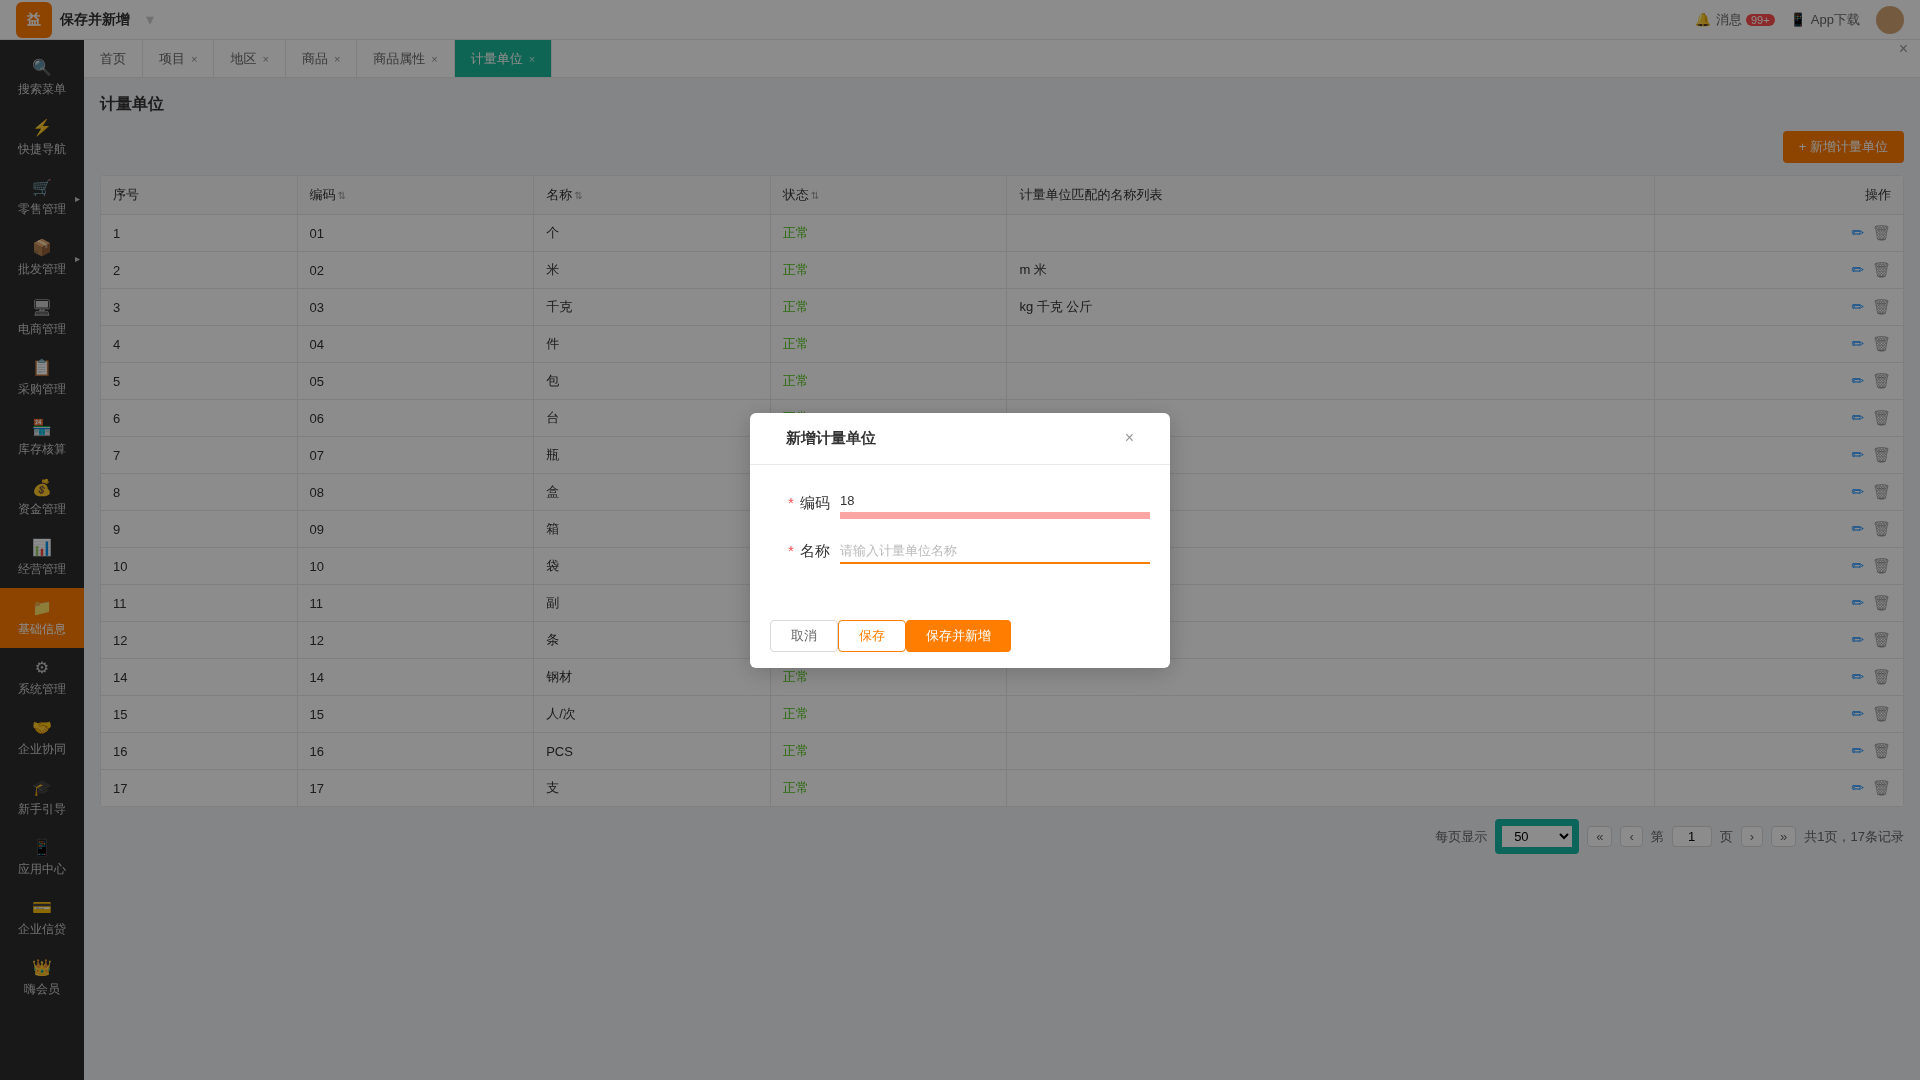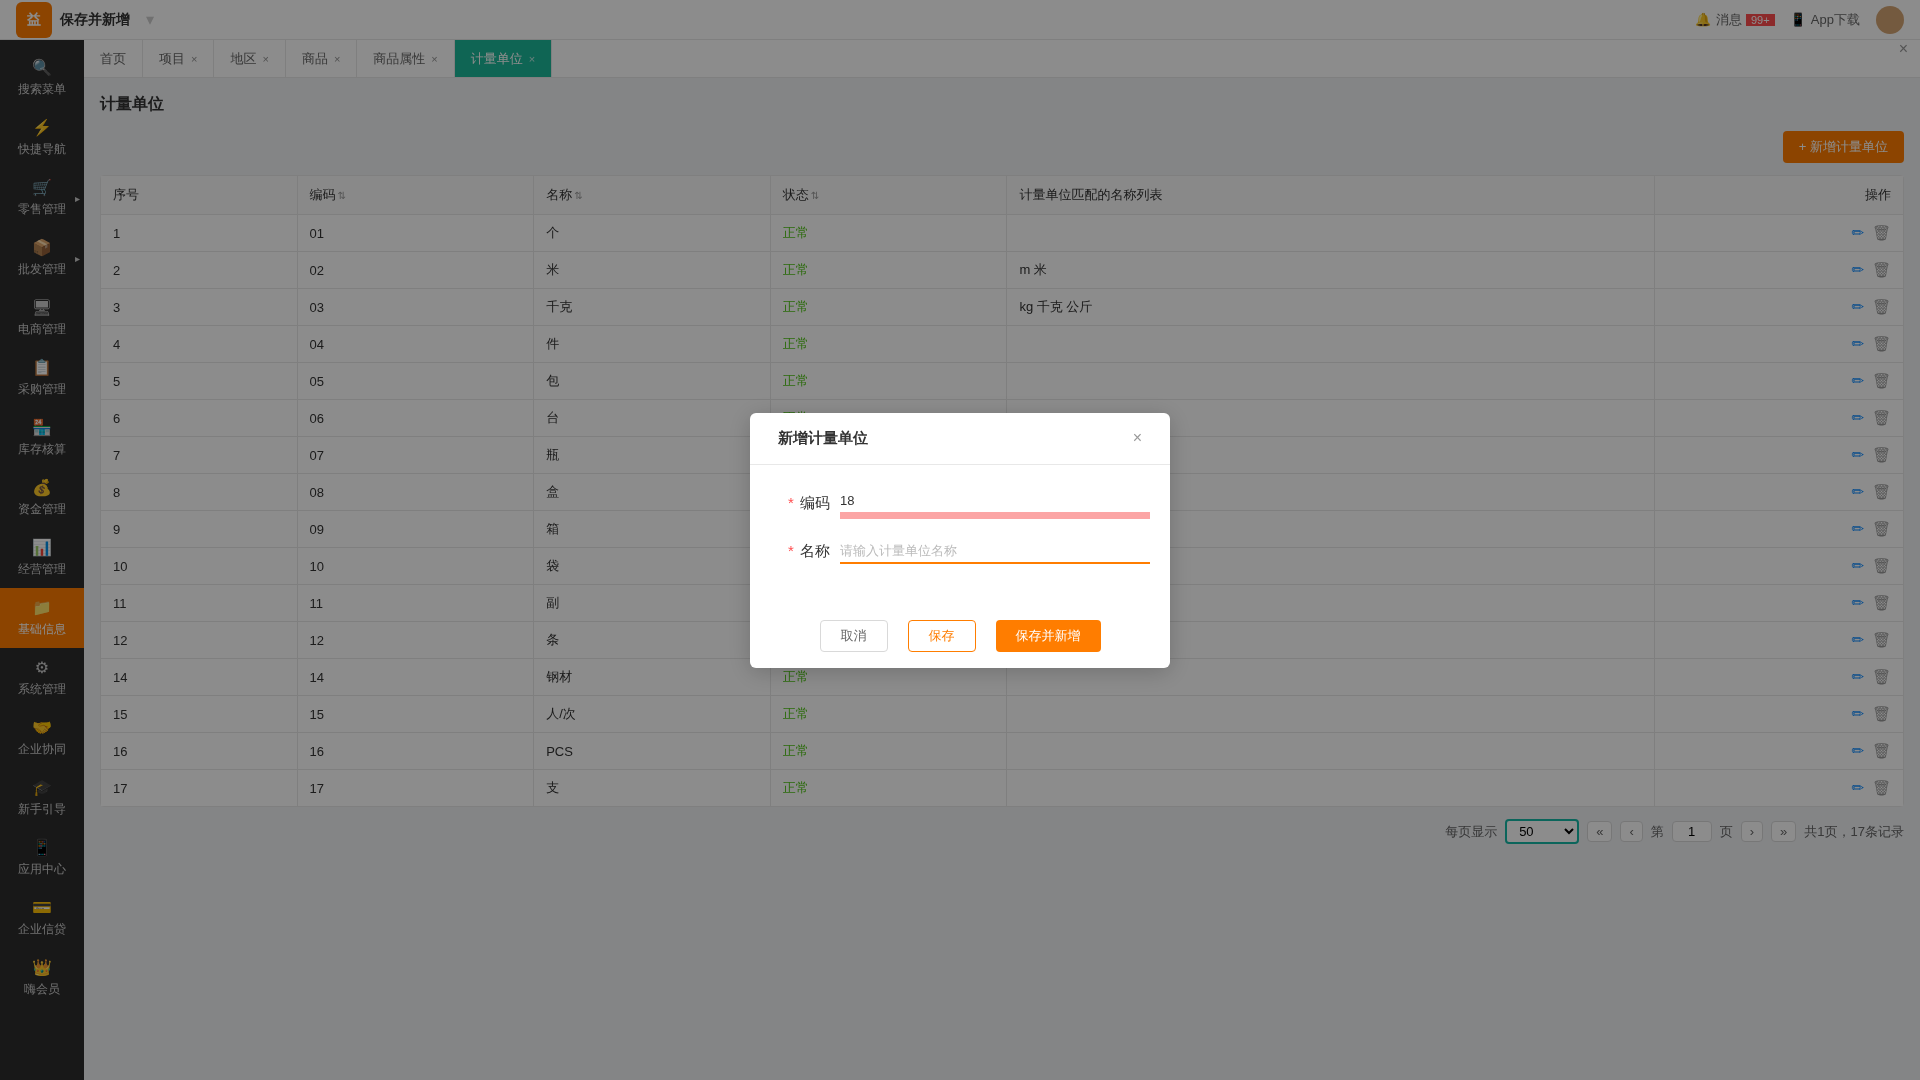--- a/index.html
+++ b/index.html
@@ -46,21 +46,21 @@
       display: flex;
       align-items: center;
       gap: 4px;
       font-size: 13px;
       color: #666;
       cursor: pointer;
     }
     .notification-badge {
       background: #ff4d4f;
       color: #fff;
-      border-radius: 0;
+      border-radius: 6px;
       font-size: 11px;
       padding: 0 5px;
       min-width: 18px;
       text-align: center;
     }
     .avatar {
       width: 28px;
       height: 28px;
       background: #d4a574;
       border-radius: 50%;
@@ -227,21 +227,21 @@
     .pagination-bar {
       display: flex;
       align-items: center;
       justify-content: flex-end;
       padding: 12px 0;
       gap: 8px;
       font-size: 13px;
       color: #666;
     }
     .pagination-select {
-      border: 2px solid #14b8a6;
+      border: 7px solid #14b8a6;
       border-radius: 4px;
       padding: 2px 20px 2px 8px;
       font-size: 13px;
       background: #fff;
       cursor: pointer;
     }
     .page-nav-btn {
       border: 1px solid #d9d9d9;
       background: #fff;
       border-radius: 4px;
@@ -270,21 +270,21 @@
       z-index: 1000;
     }
     .modal {
       background: #fff;
       border-radius: 6px;
       width: 420px;
       padding: 0;
       box-shadow: 0 4px 24px rgba(0,0,0,0.2);
     }
     .modal-header {
-      padding: 16px 28px;
+      padding: 16px 36px;
       border-bottom: 1px solid #e8e8e8;
       display: flex;
       align-items: center;
       justify-content: space-between;
     }
     .modal-title {
       font-size: 15px;
       font-weight: bold;
       color: #333;
     }
@@ -322,22 +322,21 @@
       outline: none;
       color: #333;
     }
     .form-input.active-input {
       border-bottom: 2px solid #ff7d00;
     }
     .form-input::placeholder { color: #bbb; }
     .modal-footer {
       padding: 12px 20px 16px;
       display: flex;
-      justify-content: center;
-      gap: 20px;
+      gap: 0;
     }
     .btn-cancel {
       border: 1px solid #d9d9d9;
       background: #fff;
       border-radius: 4px;
       padding: 6px 20px;
       font-size: 13px;
       cursor: pointer;
       color: #666;
     }

